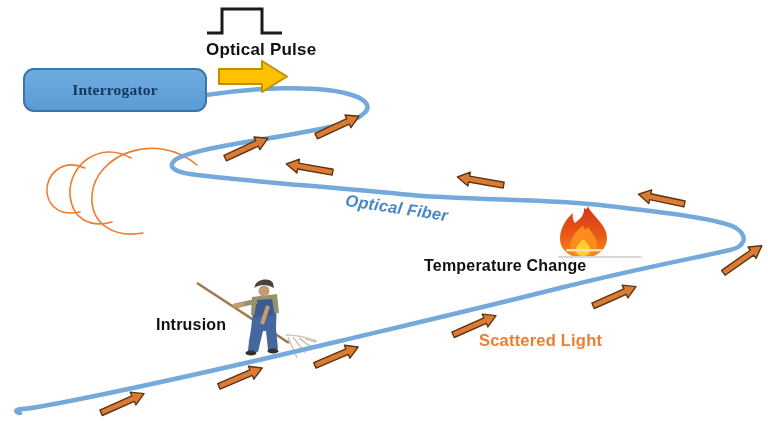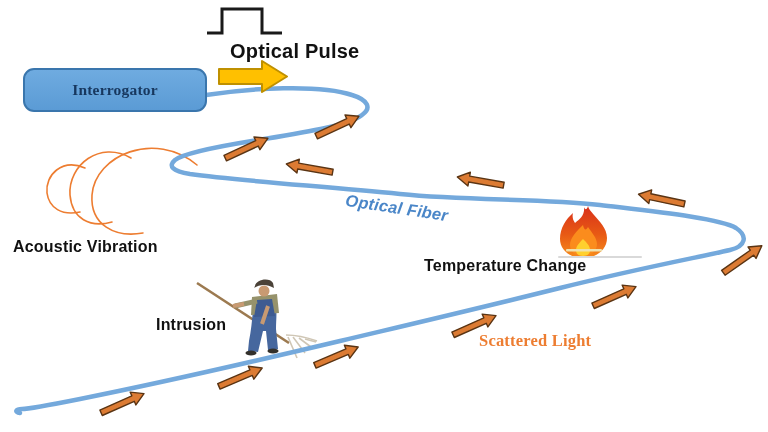--- a/index.html
+++ b/index.html
@@ -21,26 +21,26 @@
   html,body{margin:0;padding:0;background:#ffffff;}
   .stage{
     position:relative;width:768px;height:432px;background:#ffffff;
     overflow:hidden;font-family:"Liberation Sans", sans-serif;
   }
   .stage svg{position:absolute;left:0;top:0;}
   .label{
     position:absolute;font-weight:bold;color:var(--label-text);
     font-size:16px;white-space:nowrap;letter-spacing:.2px;
   }
-  .label.small{font-size:20px;margin-left:24px;}
+  .label.small{font-size:17px;}
   .label.fiber-label{
     color:var(--optical-fiber-text);font-style:italic;font-size:16.5px;
     transform:rotate(8.5deg);transform-origin:left top;
   }
-  .label.scatter-label{color:var(--scattered-light-text);font-size:16.5px;font-family:Liberation Serif, serif;}
+  .label.scatter-label{color:var(--scattered-light-text);font-size:16.5px;}
   .interrogator-box{
     position:absolute;left:23px;top:68px;width:184px;height:44px;
     background:linear-gradient(180deg,var(--interrogator-fill-light),var(--interrogator-fill));
     border:2px solid var(--interrogator-border);border-radius:11px;
     display:flex;align-items:center;justify-content:center;box-sizing:border-box;font-family:Liberation Serif, serif;
   }
   .interrogator-box span{
     color:var(--interrogator-text);font-weight:bold;font-size:15.5px;letter-spacing:.2px;
   }
   .fiber{fill:none;stroke:var(--fiber);stroke-width:4.5;stroke-linecap:round;}
@@ -148,18 +148,17 @@
         <use href="#scatter-arrow-shape" transform="translate(241 377) rotate(-23) translate(-24 -8)"></use>
         <use href="#scatter-arrow-shape" transform="translate(123 403) rotate(-24) translate(-24 -8)"></use>
       </g>
   </svg>
 
   <div class="interrogator-box">
     <span>Interrogator</span>
   </div>
 
   <div class="label small" style="left:206px;top:40px;">Optical Pulse</div>
-  <div class="label" style="left:13px;top:238px;">Acoustic Vibration</div>
   <div class="label fiber-label" style="left:347px;top:191px;">Optical Fiber</div>
   <div class="label" style="left:403px;top:257px;margin-left:21px;">Temperature Change</div>
   <div class="label" style="left:156px;top:316px;text-align:right;">Intrusion</div>
   <div class="label scatter-label" style="left:479px;top:331px;">Scattered Light</div>
 </div>
 
 </body></html>

